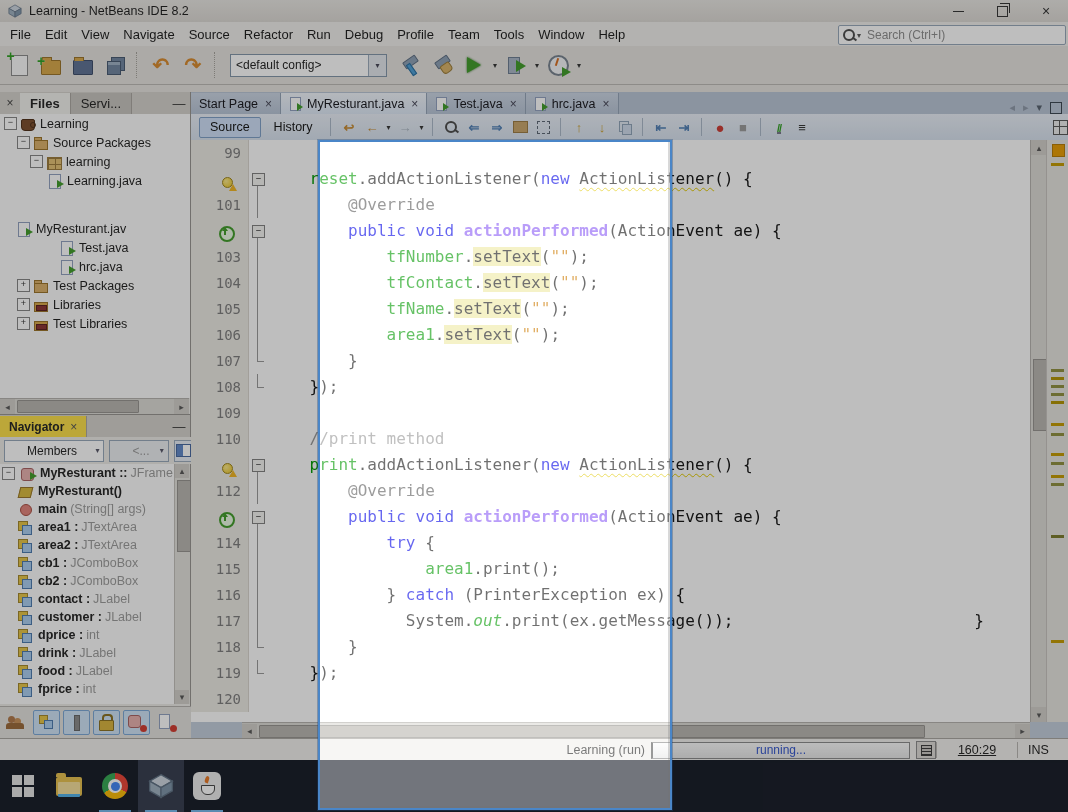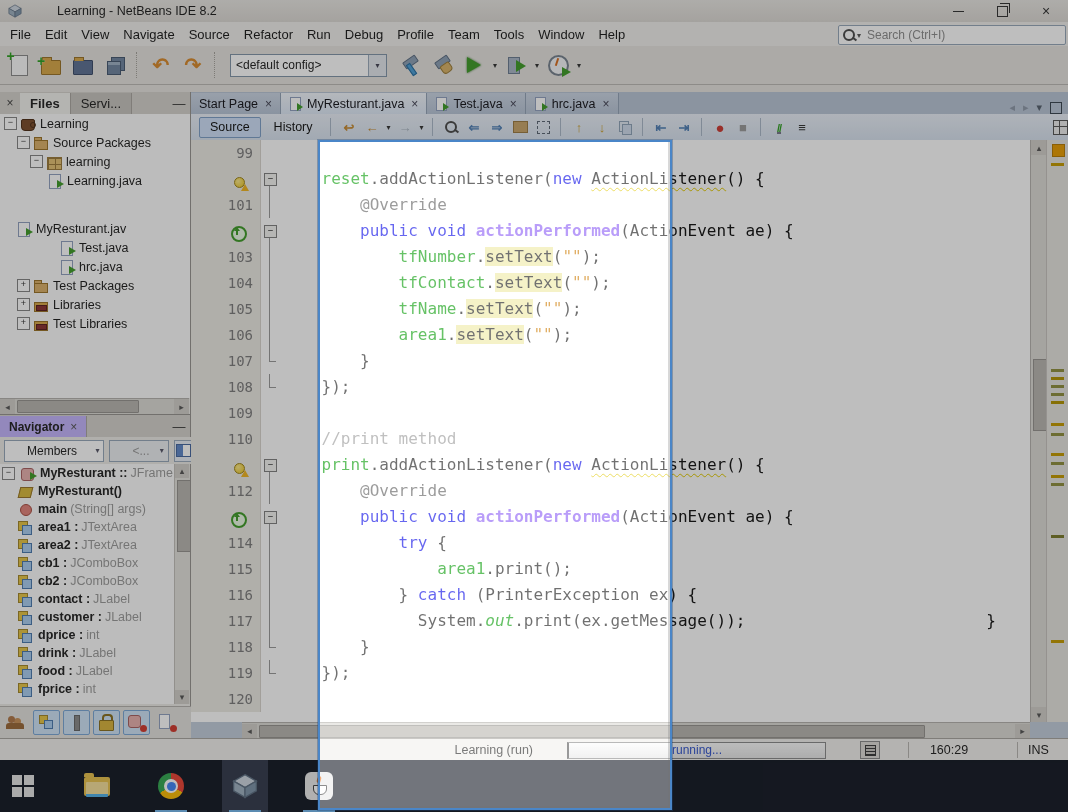--- a/index.html
+++ b/index.html
@@ -1,18 +1,18 @@
 <!DOCTYPE html>
 <html><head>
 <meta charset="utf-8">
 <style>
   html,body{margin:0;padding:0;background:#444;}
   #app{position:relative;width:1068px;height:812px;overflow:hidden;background:#e6e4e0;
        font-family:"Liberation Sans",sans-serif;-webkit-font-smoothing:antialiased;}
-  .abs{position:absolute;gap:28px;}
+  .abs{position:absolute;}
 
   
   .titlebar{left:0;top:0;width:1068px;height:22px;background:linear-gradient(#e9e7e3,#dcd9d4);
             display:flex;align-items:center;font-size:12.5px;color:#1d1d1d;}
   .nb-logo{width:14px;height:14px;margin:0 7px 0 8px;}
   .win-controls{margin-left:auto;display:flex;align-items:center;height:100%;}
   .wbtn{width:44px;height:22px;display:flex;align-items:center;justify-content:center;color:#333;}
   .wbtn .bar{width:11px;height:1px;background:#333;}
   .wbtn .sq{width:9px;height:9px;border:1px solid #333;position:relative;background:transparent;}
   .wbtn .sq:before{content:"";position:absolute;left:2px;top:-4px;width:9px;height:9px;border:1px solid #333;border-bottom:none;border-left:none;}
@@ -86,21 +86,21 @@
   .lib-icon:after{content:"";position:absolute;left:3px;top:7px;width:9px;height:4px;background:#8a3030;border:1px solid #5a1d1d;}
   .package-icon:before{content:"";position:absolute;left:1px;top:2px;width:13px;height:11px;background:#e3c172;border:1px solid #9c7a3a;
       background-image:linear-gradient(#9c7a3a 1px,transparent 1px),linear-gradient(90deg,#9c7a3a 1px,transparent 1px);background-size:7px 6px;}
   .java-file-icon:before{content:"";position:absolute;left:2px;top:0;width:10px;height:13px;background:#fff;border:1px solid #90a0be;}
   .java-file-icon:after{content:"";position:absolute;right:-1px;bottom:0;width:0;height:0;border-left:7px solid #3f9b28;border-top:4px solid transparent;border-bottom:4px solid transparent;}
   .hscroll{position:absolute;left:0;top:306px;width:189px;height:15px;background:#dddbd6;border-top:1px solid #b5b2ad;display:flex;align-items:center;}
   .sarrow{width:15px;height:15px;display:flex;align-items:center;justify-content:center;font-size:9px;color:#555;background:#d2cfca;}
   .sthumb{height:11px;background:#b9b6b0;border:1px solid #96948f;border-radius:1px;}
 
   .navheader{position:absolute;left:0;top:322px;width:100%;height:23px;background:#d5d2cc;border-top:1px solid #96948f;border-bottom:1px solid #a9a6a0;display:flex;align-items:center;}
-  .navtab{height:22px;background:#c4b5fd;display:flex;align-items:center;gap:6px;padding:0 9px;font-size:12px;font-weight:bold;color:#222;border-right:1px solid #a9a6a0;}
+  .navtab{height:22px;background:#fde047;display:flex;align-items:center;gap:6px;padding:0 9px;font-size:12px;font-weight:bold;color:#222;border-right:1px solid #a9a6a0;}
   .navtab .x{font-weight:normal;color:#555;}
   .navfilters{position:absolute;left:0;top:345px;width:100%;height:27px;background:#ecebe7;display:flex;align-items:center;gap:5px;padding-left:4px;}
   .combo{height:20px;background:#fff;border:1px solid #96a7b9;display:flex;align-items:center;font-size:12px;color:#222;padding-left:22px;}
   .combo .dd{margin-left:auto;font-size:8px;color:#556;padding:0 4px;}
   .combo.dis{color:#9a9a9a;background:#eceff2;}
   .colbtn{width:24px;height:20px;border:1px solid #9cabbc;background:#e8eef6;display:flex;align-items:center;justify-content:center;}
   .colbtn .g{width:13px;height:11px;background:linear-gradient(90deg,#5f87c8 50%,#fff 50%);border:1px solid #46679e;}
   .navlist{position:absolute;left:0;top:372px;width:174px;height:240px;background:#fdfdfc;overflow:hidden;}
   .nrow{height:18px;display:flex;align-items:center;font-size:12.5px;white-space:nowrap;}
   .nrow .nm{font-weight:bold;color:#222;} .nrow .sfx{color:#9a9a9a;margin-left:3px;}
@@ -156,21 +156,21 @@
   .rec-ic{color:#cc3a32;font-size:15px;} .stopm-ic{color:#9a9a9a;font-size:13px;}
   .cmt-ic{color:#2e9e1f;font-size:11px;letter-spacing:-1px;border-bottom:2px solid #778;line-height:8px;padding-top:4px;}
   .uncmt-ic{color:#333;font-size:13px;}
   .split-ic{margin-left:auto;margin-right:8px;width:13px;height:13px;border:1px solid #555;position:relative;background:#eee;}
   .split-ic:before{content:"";position:absolute;left:0;top:5px;width:100%;height:1px;background:#555;}
   .split-ic:after{content:"";position:absolute;left:5px;top:0;width:1px;height:100%;background:#555;}
 
   .codearea{position:absolute;left:0;top:48px;width:839px;height:582px;background:#ffffff;overflow:hidden;}
   .crow{display:flex;height:26px;align-items:stretch;}
   .gut{width:50px;flex:0 0 auto;background:#eceae4;border-right:1px solid #d8d5ce;color:#7c7c7c;
-       font-family:"DejaVu Sans Mono",monospace;font-size:14px;text-align:right;padding-right:7px;line-height:26px;position:relative;padding-left:12px;}
+       font-family:"DejaVu Sans Mono",monospace;font-size:14px;text-align:right;padding-right:7px;line-height:26px;position:relative;}
   .glyph{position:absolute;right:6px;top:6px;}
   .bulb-warning-icon{width:13px;height:13px;position:relative;display:inline-block;}
   .bulb-warning-icon:before{content:"";position:absolute;left:0;top:0;width:9px;height:9px;background:radial-gradient(circle at 35% 35%,#fbe98a,#e8c21f);border:1px solid #9d8313;border-radius:50%;}
   .bulb-warning-icon:after{content:"";position:absolute;right:-2px;bottom:-1px;width:0;height:0;border-left:4px solid transparent;border-right:4px solid transparent;border-bottom:7px solid #f0b420;}
   .override-icon{width:12px;height:12px;display:inline-block;border:2px solid #3f9b28;border-radius:50%;position:relative;background:#eafae4;}
   .override-icon:before{content:"";position:absolute;left:3px;top:2px;width:2px;height:5px;background:#3f9b28;}
   .override-icon:after{content:"";position:absolute;left:1px;top:-1px;width:0;height:0;border-left:3px solid transparent;border-right:3px solid transparent;border-bottom:4px solid #3f9b28;}
   .foldc{width:18px;flex:0 0 auto;position:relative;background:#fff;}
   .fl-full{position:absolute;left:8px;top:0;bottom:0;width:1px;background:#999;}
   .fl-top{position:absolute;left:8px;top:0;height:13px;width:1px;background:#999;}
@@ -763,21 +763,21 @@
   </div>
 
   <div class="abs statusbar">
     <span>Learning (run)</span>
     <span class="progress">
       <span>running...</span>
     </span>
     <span class="stopbtn">
         <span class="grid"></span>
       </span>
-    <span class="scell" style="width:60px;justify-content:center;">160:29</span>
+    <span class="scell" style="width:60px;justify-content:center;text-decoration:underline;">160:29</span>
     <span class="scell" style="width:30px;">INS</span>
   </div>
 
   <div class="abs taskbar" id="taskBar">
       <div class="tbitem">
         <span class="start-ic">
           <span></span>
           <span></span>
           <span></span>
           <span></span>

